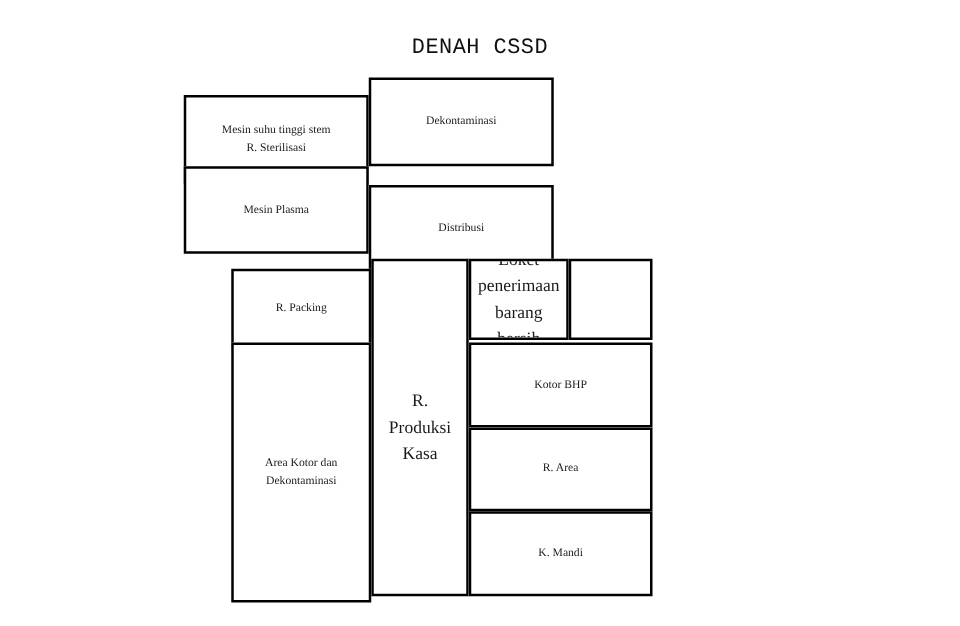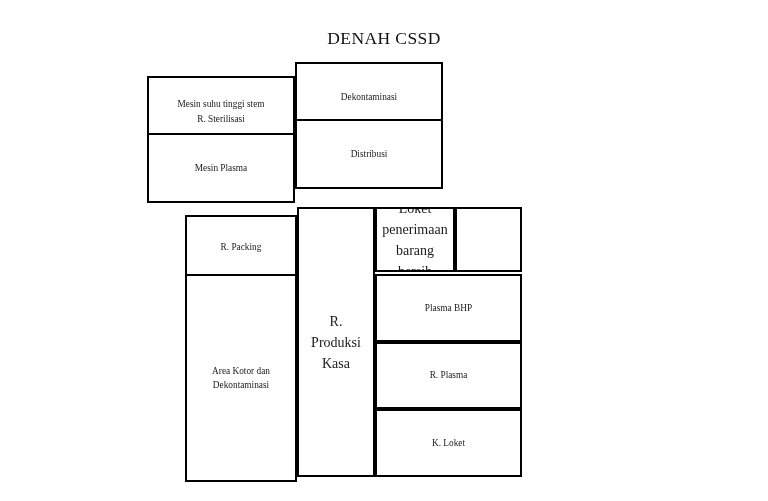--- a/index.html
+++ b/index.html
@@ -29,21 +29,21 @@
   #plan-title {
     position: absolute;
     left: 0;
     top: 28px;
     width: 768px;
     text-align: center;
     font-size: 17.5px;
     font-weight: 400;
     letter-spacing: 0.4px;
     color: #111111;
-    font-family: Liberation Serif, serif;
+    font-family: Liberation Mono, monospace;
   }
 
   
   .room {
     position: absolute;
     box-sizing: border-box;
     border: 2.2px solid #000000;
     background: #ffffff;
     display: flex;
     align-items: center;
@@ -74,43 +74,43 @@
       <div class="room" style="left: 147px; top: 76px; width: 148px; height: 71px;">
         <div class="room-label">Mesin suhu tinggi stem
 R. Sterilisasi</div>
       </div>
       <div class="room" style="left: 295px; top: 62px; width: 148px; height: 71px;">
         <div class="room-label">Dekontaminasi</div>
       </div>
       <div class="room" style="left: 147px; top: 133px; width: 148px; height: 70px;">
         <div class="room-label">Mesin Plasma</div>
       </div>
-      <div class="room" style="left: 295px; top: 119px; width: 148px; height: 70px;">
+      <div class="room" style="left: 295px; top: 148px; width: 148px; height: 70px;">
         <div class="room-label">Distribusi</div>
       </div>
       <div class="room" style="left: 185px; top: 215px; width: 112px; height: 65px;">
         <div class="room-label">R. Packing</div>
       </div>
       <div class="room" style="left: 297px; top: 207px; width: 78px; height: 270px;">
         <div class="room-label small">R. Produksi
 Kasa</div>
       </div>
       <div class="room" style="left: 375px; top: 207px; width: 80px; height: 65px;">
         <div class="room-label small">Loket
 penerimaan
 barang bersih</div>
       </div>
       <div class="room empty" style="left: 455px; top: 207px; width: 67px; height: 65px;"></div>
       <div class="room" style="left: 185px; top: 274px; width: 112px; height: 208px;">
         <div class="room-label">Area Kotor dan
 Dekontaminasi</div>
       </div>
       <div class="room" style="left: 375px; top: 274px; width: 147px; height: 68px;">
-        <div class="room-label">Plasma BHP</div>
+        <div class="room-label">Kotor BHP</div>
       </div>
       <div class="room" style="left: 375px; top: 342px; width: 147px; height: 67px;">
-        <div class="room-label">R. Plasma</div>
+        <div class="room-label">R. Area</div>
       </div>
       <div class="room" style="left: 375px; top: 409px; width: 147px; height: 68px;">
-        <div class="room-label">K. Loket</div>
+        <div class="room-label">K. Mandi</div>
       </div>
     </div>
 </div>
 
 </body></html>

